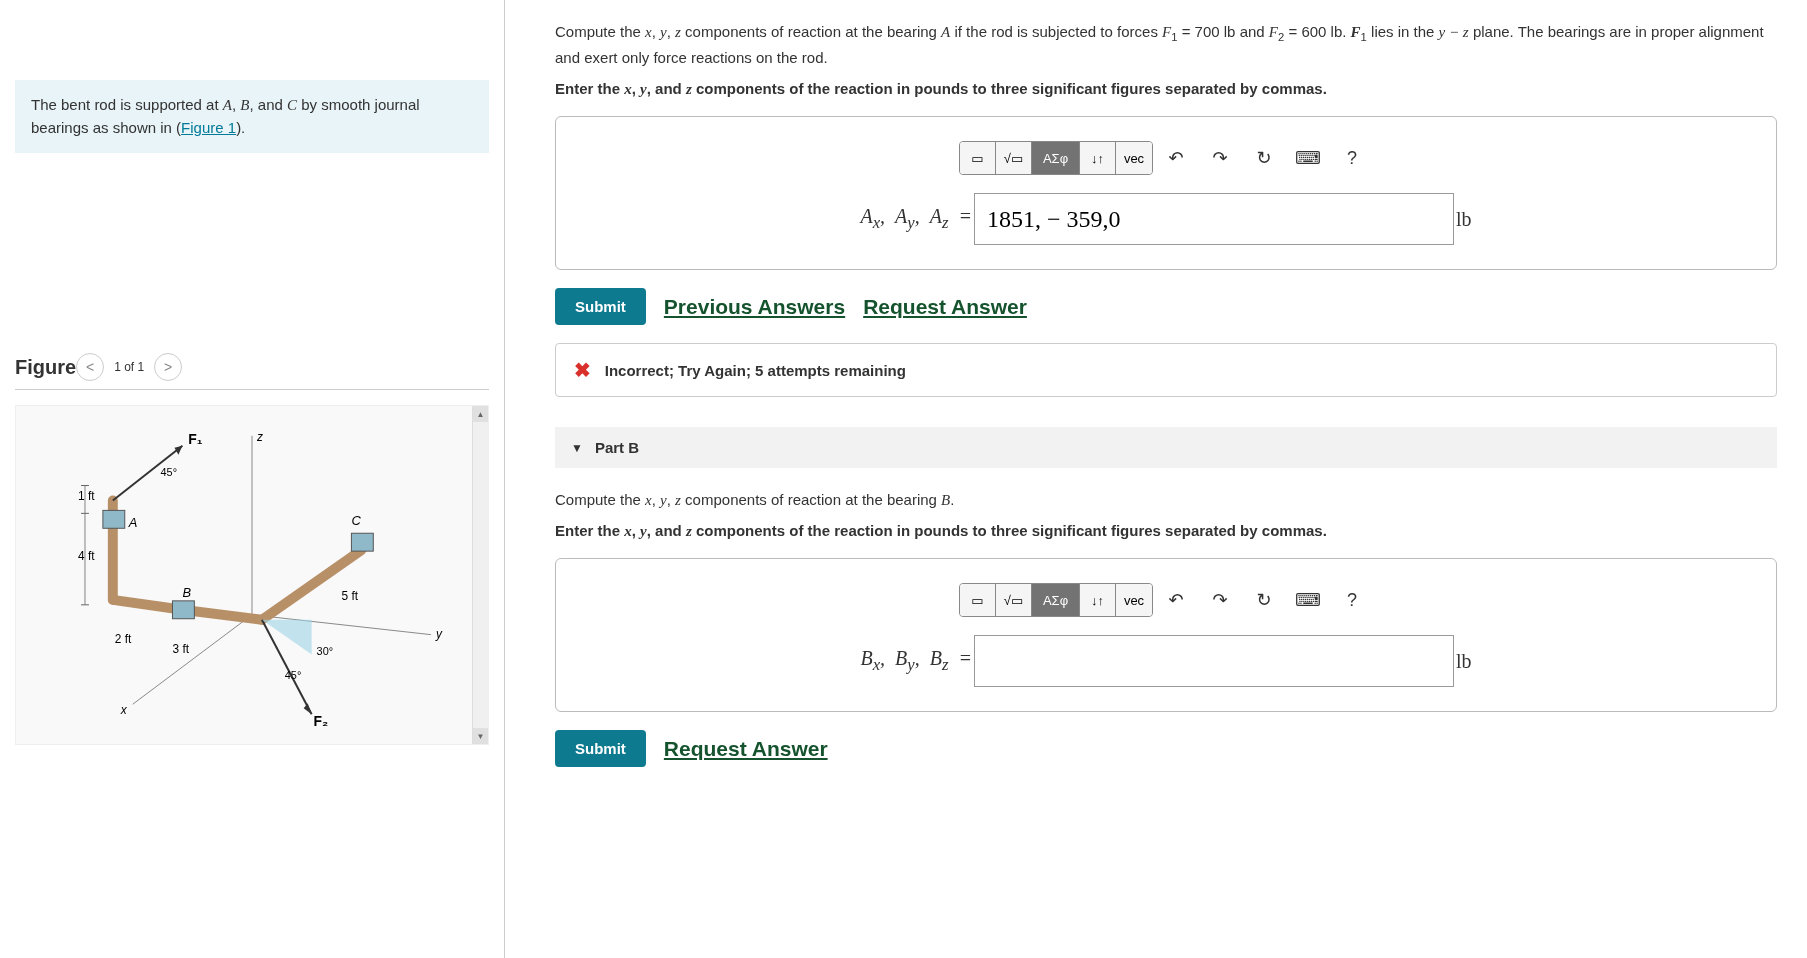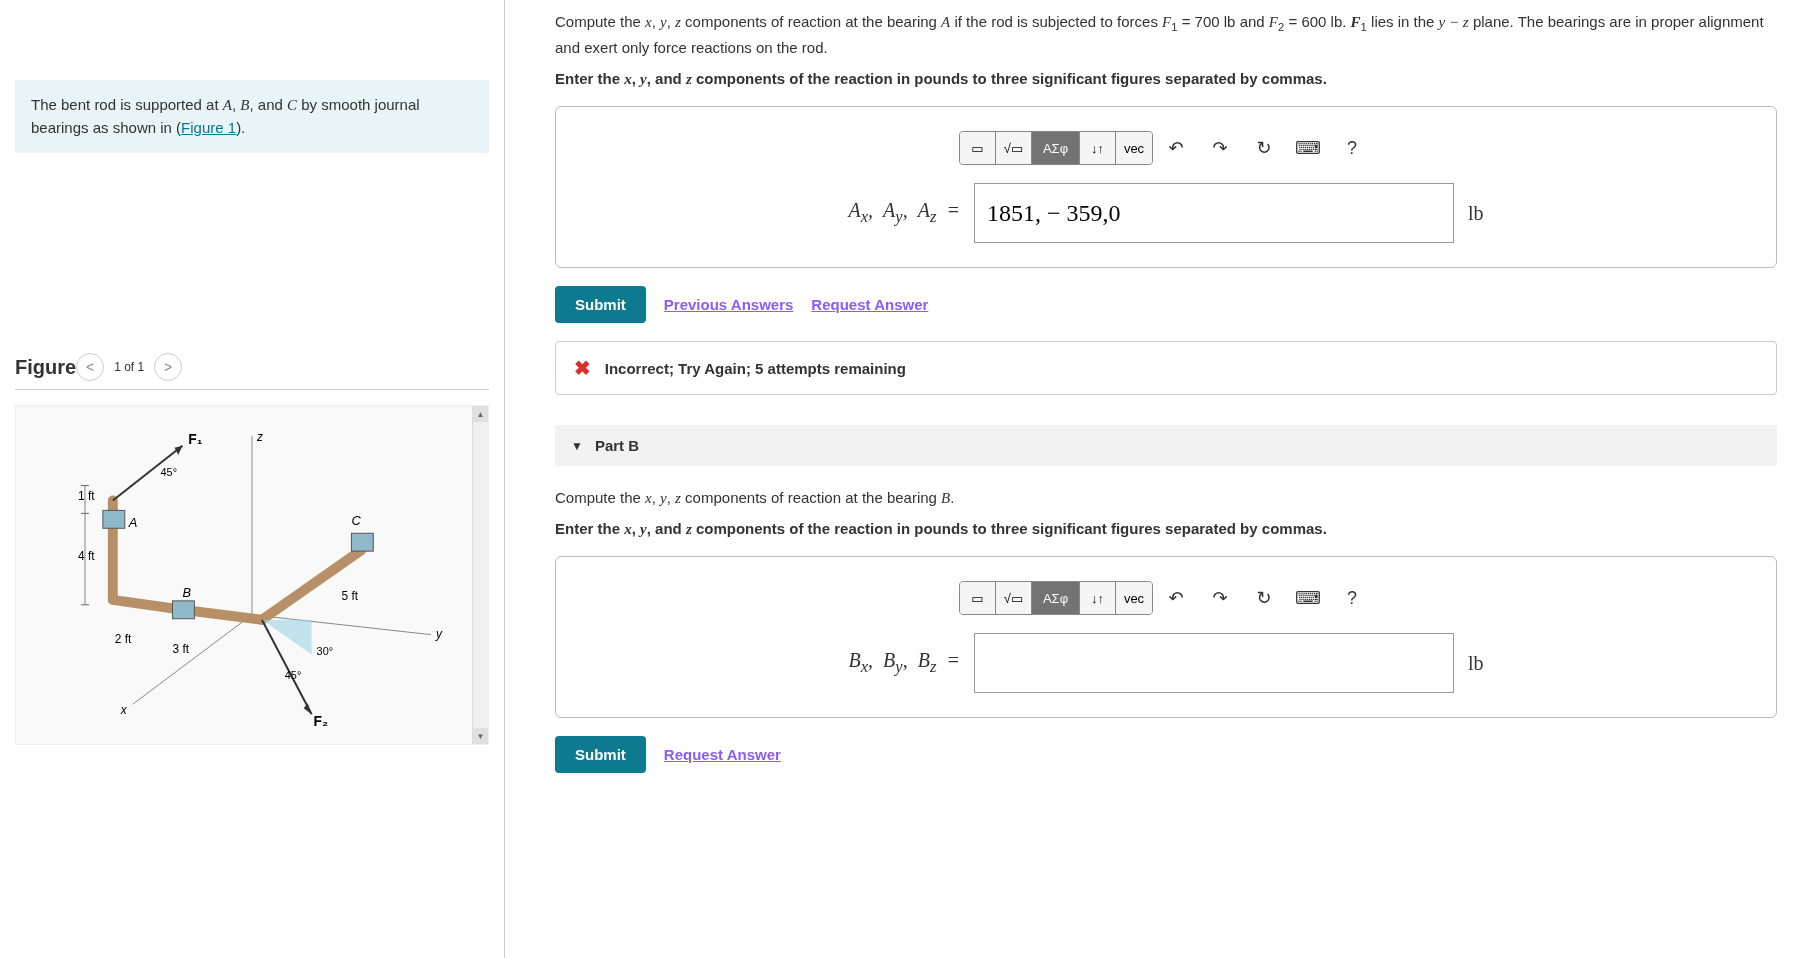--- a/index.html
+++ b/index.html
@@ -1,18 +1,18 @@
 <!DOCTYPE html>
 <html><head>
 <meta charset="utf-8">
 <style>
 * { box-sizing: border-box; margin: 0; padding: 0; }
 body { font-family: Arial, Helvetica, sans-serif; font-size: 14px; color: #333; background: #fff; display: flex; height: 958px; width: 1807px; overflow: hidden; }
 .left-panel { width: 505px; padding: 20px 15px; border-right: 1px solid #ccc; position: relative; }
-.right-panel { flex: 1; padding: 10px 30px 20px 50px; overflow-y: auto; }
+.right-panel { flex: 1; padding: 20px 30px 20px 50px; overflow-y: auto; }
 .problem-statement { background: #e8f4f8; padding: 14px 16px; margin: 60px 0 0 0; font-size: 15px; line-height: 1.5; color: #333; }
 .problem-statement a { color: #007a99; text-decoration: underline; }
 .figure-section { margin-top: 200px; }
 .figure-header { display: flex; align-items: center; padding-bottom: 8px; border-bottom: 1px solid #ccc; }
 .figure-title { font-size: 20px; font-weight: bold; }
 .figure-nav { display: flex; align-items: center; gap: 4px; }
 .nav-btn { width: 28px; height: 28px; border: 1px solid #ccc; border-radius: 50%; background: #fff; color: #888; display: flex; align-items: center; justify-content: center; cursor: pointer; font-size: 14px; }
 .figure-count { font-size: 12px; margin: 0 6px; }
 .figure-image { margin-top: 15px; height: 340px; background: #f9f9f9; position: relative; border: 1px solid #eee; }
 .figure-image svg { width: 100%; height: 100%; }
@@ -23,27 +23,27 @@
 .question-text { font-size: 15px; line-height: 1.6; margin-bottom: 10px; }
 .instruction { font-size: 15px; font-weight: bold; margin-bottom: 18px; }
 .answer-box { border: 1px solid #bbb; border-radius: 6px; padding: 24px 30px; margin-bottom: 18px; }
 .toolbar { display: flex; align-items: center; gap: 2px; justify-content: center; margin-bottom: 18px; }
 .tool-group { display: flex; border: 1px solid #888; border-radius: 4px; overflow: hidden; }
 .tool-btn { height: 32px; min-width: 36px; padding: 0 6px; border: none; border-right: 1px solid #888; background: #f5f5f5; display: flex; align-items: center; justify-content: center; font-size: 13px; cursor: pointer; }
 .tool-btn:last-child { border-right: none; }
 .tool-btn.teal { background: #737373; color: #fff; }
 .tool-btn.wide { min-width: 48px; }
 .tool-single { height: 32px; min-width: 34px; border: none; background: transparent; display: flex; align-items: center; justify-content: center; font-size: 18px; cursor: pointer; color: #333; margin: 0 4px; }
-.input-row { display: flex; align-items: center; justify-content: center; gap: 14px; }
+.input-row { display: flex; align-items: center; justify-content: center; gap: 2px; }
 .input-label { font-family: 'Times New Roman', serif; font-style: italic; font-size: 20px; }
-.answer-input { width: 480px; height: 60px; border: 1px solid #999; padding: 0 12px; font-size: 24px; font-family: 'Times New Roman', serif; }
+.answer-input { width: 480px; height: 52px; border: 1px solid #999; padding: 0 12px; font-size: 24px; font-family: 'Times New Roman', serif; }
 .unit-label { font-family: 'Times New Roman', serif; font-size: 20px; }
 .actions { display: flex; align-items: center; gap: 18px; margin-bottom: 18px; }
 .submit-btn { background: #0d7a8f; color: #fff; border: none; padding: 10px 20px; border-radius: 4px; font-size: 15px; font-weight: bold; cursor: pointer; }
-.link { color: #8b5cf6; text-decoration: underline; font-weight: bold; font-size: 15px; cursor: pointer; }
+.link { color: #14532d; text-decoration: underline; font-weight: bold; font-size: 21px; cursor: pointer; }
 .feedback { border: 1px solid #ccc; border-radius: 4px; padding: 14px 18px; display: flex; align-items: center; gap: 14px; margin-bottom: 30px; }
 .feedback-icon { color: #d9302c; font-size: 20px; font-weight: bold; }
 .feedback-text { font-weight: bold; font-size: 15px; }
 .part-header { background: #f2f2f2; padding: 12px 16px; margin-bottom: 20px; display: flex; align-items: center; gap: 12px; font-weight: bold; font-size: 15px; }
 .part-caret { font-size: 12px; }
 .serif-it { font-family:'Times New Roman',serif; font-style:italic; }
 .sub { font-size:0.75em; vertical-align:sub; }
 </style>
 </head>
 <body>

